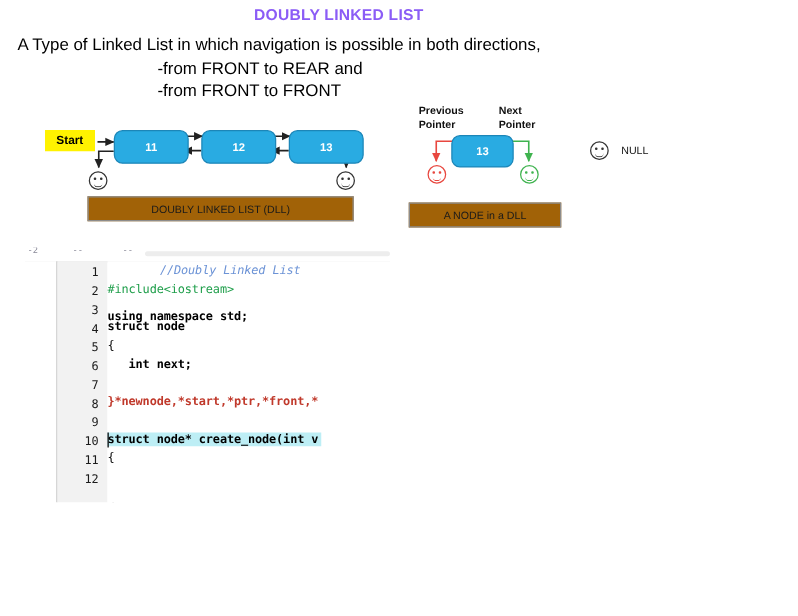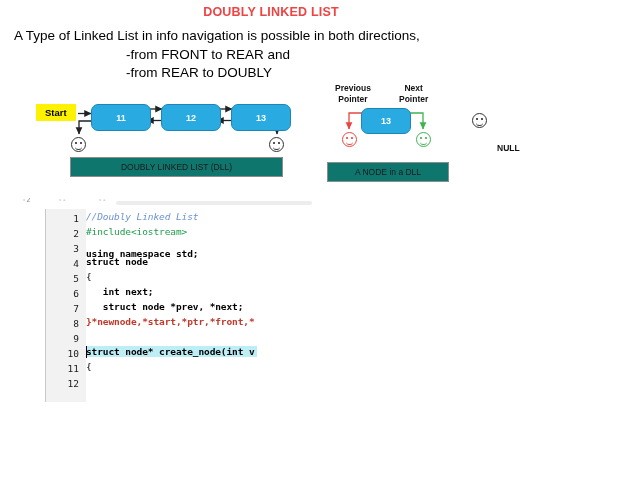--- a/index.html
+++ b/index.html
@@ -10,21 +10,21 @@
     position:relative;
     overflow:hidden;
     -webkit-font-smoothing:antialiased;
   }
   .abs{position:absolute;}
 
   
   #slide-title{
     left:0;top:5px;width:542px;
     text-align:center;
-    color:#ef4444;
+    color:#8b5cf6;
     font-weight:bold;
     font-size:12.5px;
     letter-spacing:.2px;
   }
   #intro-line-1{
     left:14px;top:28px;
     font-size:13.5px;color:#000;
   }
   #intro-line-2{
     left:126px;top:47px;
@@ -48,21 +48,21 @@
   }
   .start-label{
     left:36px;top:111px;
     background:#FFF200;
     color:#000;
     font-size:9.5px;font-weight:bold;
     padding:3px 9px 3px 9px;
   }
   .caption-box{
     border:1px solid #8C8C8C;
-    background:#0f766e;
+    background:#a16207;
     display:flex;align-items:center;justify-content:center;
     font-size:8.5px;
     color:#1a1a1a;
     box-sizing:border-box;
   }
 
   
   .smiley{
     width:15px;height:15px;border-radius:50%;
     border:1.3px solid #333;
@@ -83,24 +83,24 @@
   }
   .smiley.red{border-color:#E8473F;}
   .smiley.red::before,.smiley.red::after{background:#E8473F;}
   .smiley.red > i{border-bottom-color:#E8473F;}
   .smiley.green{border-color:#3FB34F;}
   .smiley.green::before,.smiley.green::after{background:#3FB34F;}
   .smiley.green > i{border-bottom-color:#3FB34F;}
 
   .ptr-label{
     font-size:8.5px;font-weight:bold;color:#111;
-    line-height:11px;text-align:center;
+    line-height:11px;text-align:left;
   }
   .null-label{
-    font-size:8.5px;font-weight:bold;color:#111;margin-top:28px;
+    font-size:8.5px;font-weight:normal;color:#111;
   }
 
   
   #code-panel{
     left:20px;top:198px;width:292px;height:204px;
     background:#ffffff;
     overflow:hidden;
   }
   #code-toprow{
     position:absolute;left:0;top:0;width:292px;height:11px;
@@ -163,23 +163,23 @@
   .rd{color:#C0392B;font-weight:bold;}
   .hl{background:#BDEEF5;}
   .caret{
     position:absolute;left:0;top:0;width:1.3px;height:12px;background:#000;
   }
 </style>
 </head>
 <body>
 
 <div class="abs" id="slide-title">DOUBLY LINKED LIST</div>
-<div class="abs" id="intro-line-1">A Type of Linked List in info navigation is possible in both directions,</div>
+<div class="abs" id="intro-line-1">A Type of Linked List in which navigation is possible in both directions,</div>
 <div class="abs" id="intro-line-2">-from FRONT to REAR and</div>
-<div class="abs" id="intro-line-3">-from REAR to DOUBLY</div>
+<div class="abs" id="intro-line-3">-from FRONT to FRONT</div>
 
 <div class="abs" style="left:0;top:95px;width:320px;height:95px;">
 
   <svg width="320" height="95" style="position:absolute;left:0;top:0;">
     <defs>
       <marker id="ah" markerWidth="6" markerHeight="6" refX="5.2" refY="3" orient="auto">
         <path d="M0,0.4 L5.6,3 L0,5.6 z" fill="#222"></path>
       </marker>
     </defs>
 
@@ -296,26 +296,25 @@
   </div>
 
   <div class="fold" style="left:67px;top:78px;"></div>
   <div class="foldline" style="left:70px;top:85px;height:32px;"></div>
   <div class="foldtick" style="left:70px;top:117px;"></div>
 
   <div class="fold" style="left:67px;top:168px;"></div>
   <div class="foldline" style="left:70px;top:175px;height:29px;"></div>
 
   <div id="code-area">
-    <div class="cl cm" style="top:2px;">//Doubly Linked List</div>
+    <div class="cl cm" style="top:2px;margin-left:42px;">//Doubly Linked List</div>
     <div class="cl pp" style="top:17px;">#include&lt;iostream&gt;</div>
     <div class="cl kw" style="top:39px;">using namespace std;</div>
     <div class="cl kw" style="top:47px;">struct node</div>
     <div class="cl pl" style="top:62px;">{</div>
     <div class="cl kw" style="top:77px;">   int next;</div>
-    <div class="cl kw" style="top:92px;">   struct node *prev, *next;</div>
     <div class="cl rd" style="top:107px;">}*newnode,*start,*ptr,*front,*</div>
     <div class="cl pl" style="top:122px;"></div>
     <div class="cl kw hl" style="top:137px;padding-right:2px;">struct node* create_node(int v</div>
     <div class="caret" style="top:137px;"></div>
     <div class="cl pl" style="top:152px;">{</div>
   </div>
 </div>
 
 </body></html>

